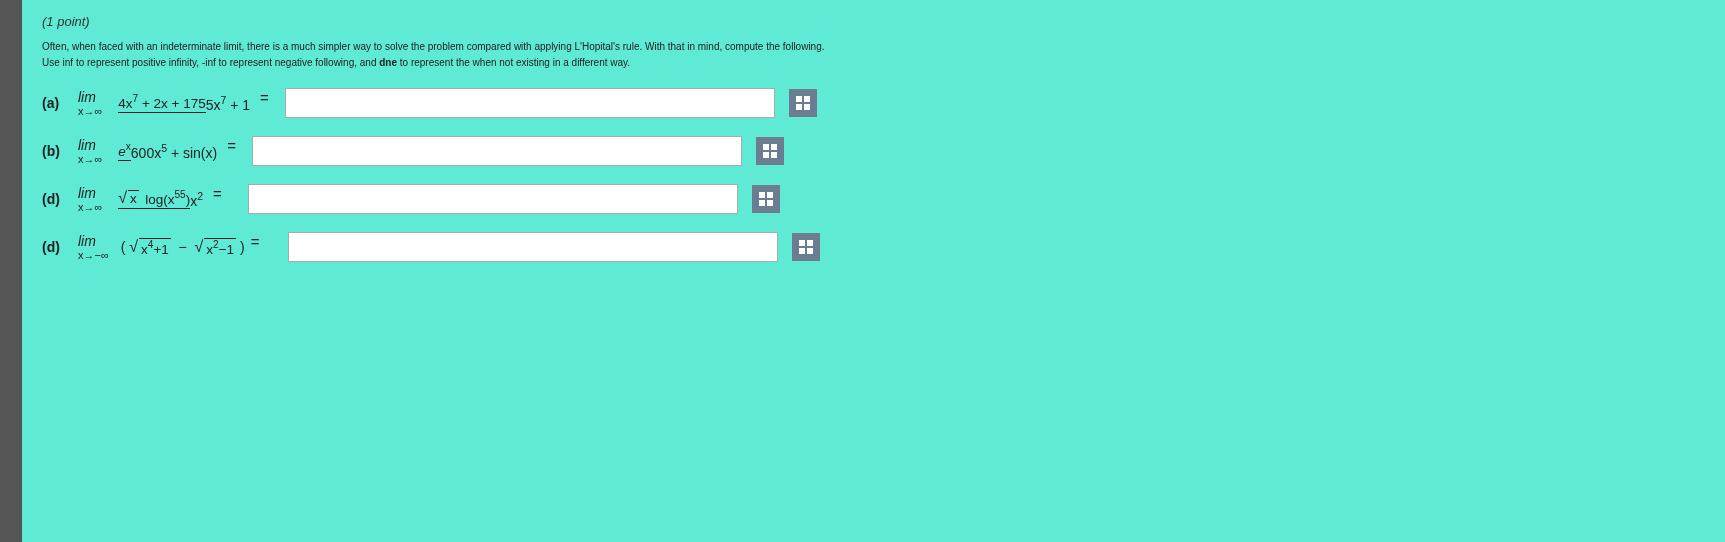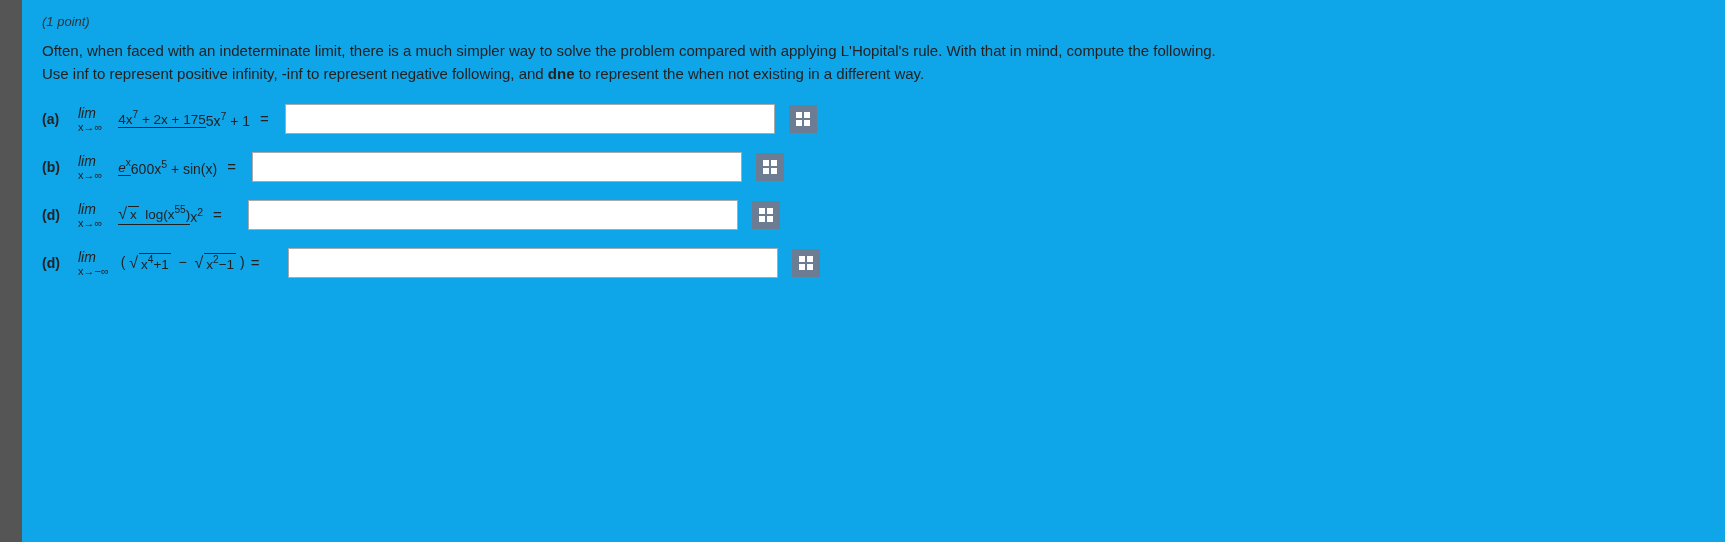--- a/index.html
+++ b/index.html
@@ -19,35 +19,35 @@
     }
 
     .left-bar {
       width: 22px;
       min-height: 542px;
       background: #555;
       flex-shrink: 0;
     }
 
     .main-content {
-      background: #0ea5e9;
+      background: #5eead4;
       flex: 1;
       min-height: 542px;
       padding: 14px 24px 20px 20px;
     }
 
     .point-label {
       font-size: 13px;
       color: #333;
       margin-bottom: 10px;
       font-style: italic;
     }
 
     .instructions {
-      font-size: 15px;
+      font-size: 10px;
       color: #222;
       line-height: 1.55;
       margin-bottom: 18px;
       max-width: 1300px;
     }
 
     .instructions strong {
       font-weight: bold;
       margin-top: 16px;
     }
@@ -69,21 +69,20 @@
       font-weight: bold;
       min-width: 26px;
       flex-shrink: 0;
     }
 
     .math-expr {
       font-size: 14px;
       min-width: 160px;
       flex-shrink: 0;
       display: flex;
-      align-items: center;
     }
 
     .lim-group {
       display: inline-flex;
       align-items: center;
       gap: 4px;
     }
 
     .lim-sub {
       display: inline-flex;

